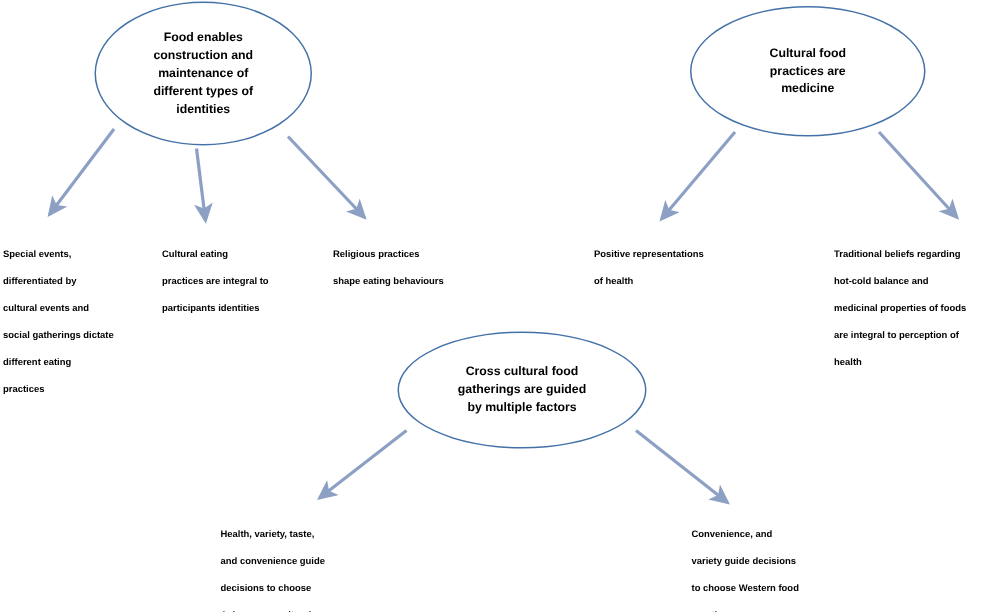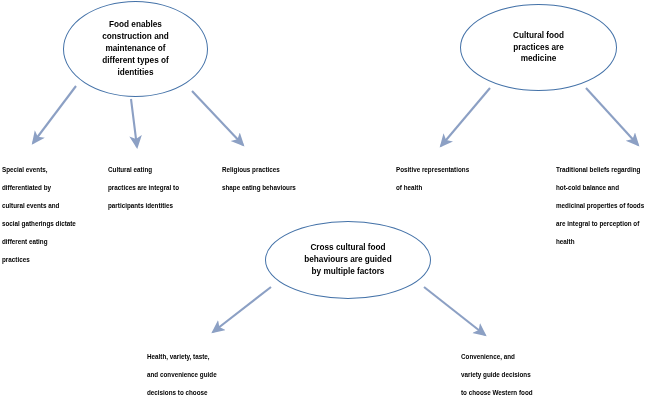--- a/index.html
+++ b/index.html
@@ -85,21 +85,21 @@
   <div class="ellipse-node" style="left:63px; top:1px; width:145px; height:96px;">
     <span class="label">Food enables
 construction and
 maintenance of
 different types of
 identities</span>
   </div>
 
   <div class="ellipse-node" style="left:265px; top:221px; width:166px; height:78px;">
     <span class="label">Cross cultural food
-behaviours are guided
+gatherings are guided
 by multiple factors</span>
   </div>
 
   <div class="leaf-node" style="left:2px; top:158px; width:104px;">
     <span class="label">Special events,
 differentiated by
 cultural events and
 social gatherings dictate
 different eating
 practices</span>

